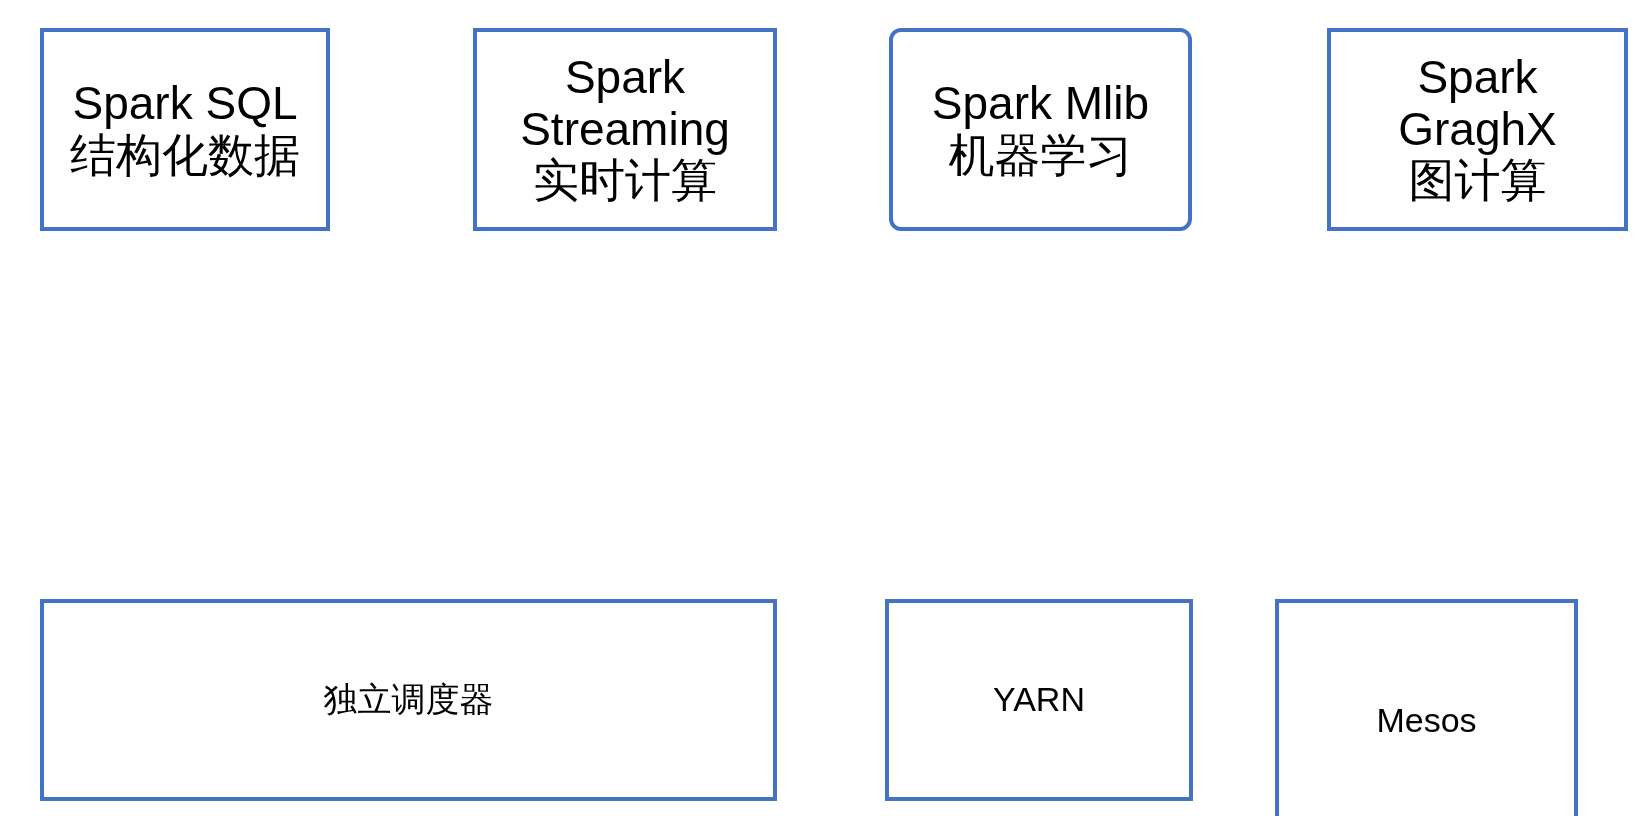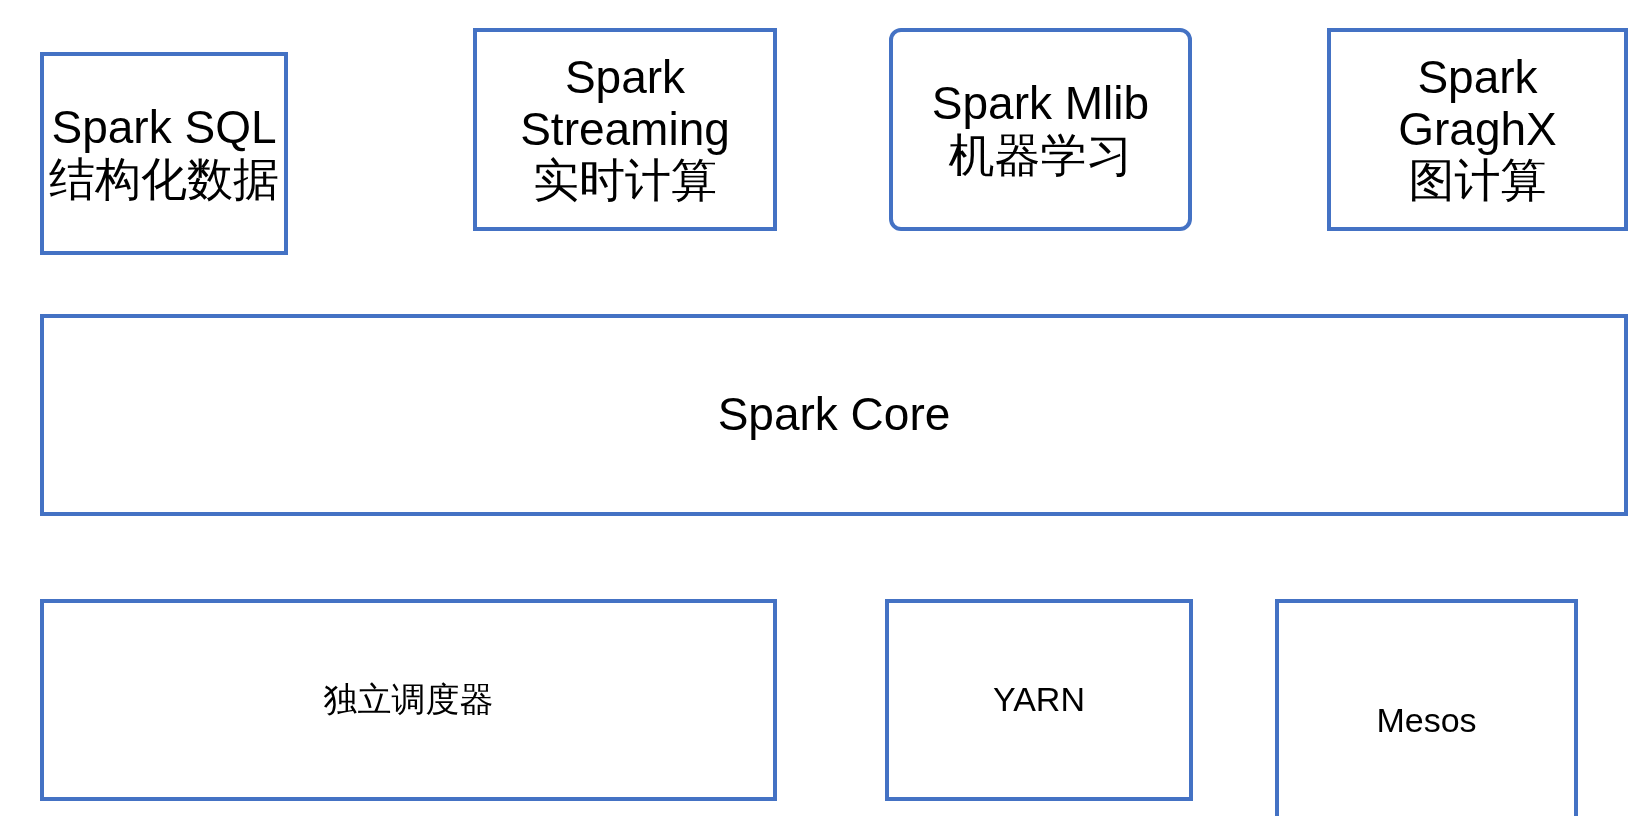--- a/index.html
+++ b/index.html
@@ -30,21 +30,21 @@
   }
   .box-large {
     font-size: 46px;
     line-height: 1.12;
   }
   .box-small {
     font-size: 34px;
     line-height: 1.15;
   }
   
-  .box-spark-sql        { left: 40px;   top: 28px;  width: 248px;  height: 203px; margin-top: 24px; }
+  .box-spark-sql        { left: 40px;   top: 28px;  width: 290px;  height: 203px; }
   .box-spark-streaming  { left: 473px;  top: 28px;  width: 304px;  height: 203px; }
   .box-spark-mlib       { left: 889px;  top: 28px;  width: 303px;  height: 203px; border-radius: 12px; }
   .box-spark-graghx     { left: 1327px; top: 28px;  width: 301px;  height: 203px; }
   
   .box-spark-core       { left: 40px;   top: 314px; width: 1588px; height: 202px; }
   
   .box-scheduler        { left: 40px;   top: 599px; width: 737px;  height: 202px; }
   .box-yarn             { left: 885px;  top: 599px; width: 308px;  height: 202px; }
   .box-mesos            { left: 1275px; top: 599px; width: 303px;  height: 244px; }
 </style>
@@ -60,21 +60,20 @@
 Streaming
 实时计算</div>
 
   <div class="box box-large box-spark-mlib">Spark Mlib
 机器学习</div>
 
   <div class="box box-large box-spark-graghx">Spark
 GraghX
 图计算</div>
 
-  <div class="box box-large box-spark-core">Spark Core</div>
 
   <div class="box box-small box-yarn">YARN</div>
 
   <div class="box box-small box-scheduler">独立调度器</div>
 
   <div class="box box-small box-mesos">Mesos</div>
 
 </div>
 
 </body></html>

